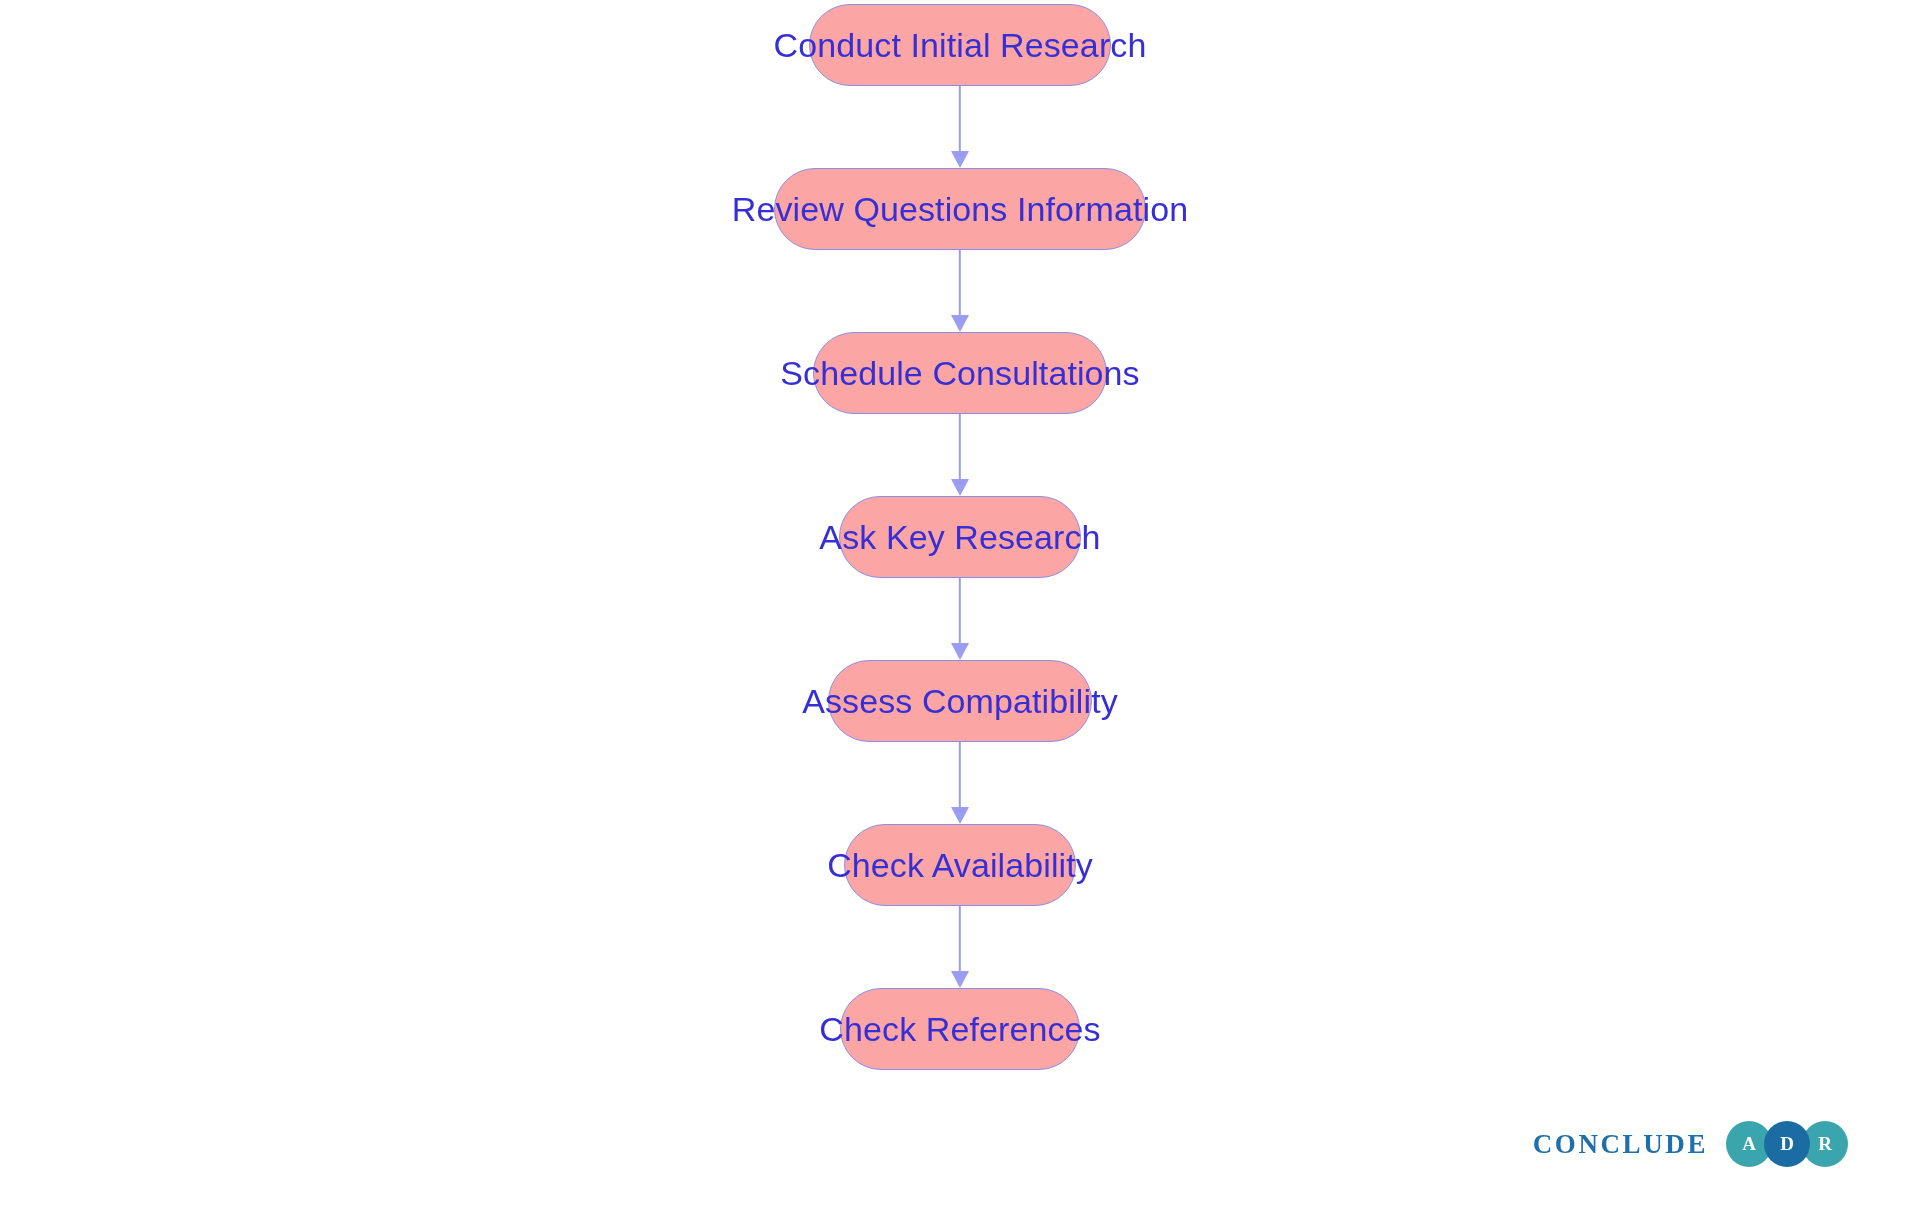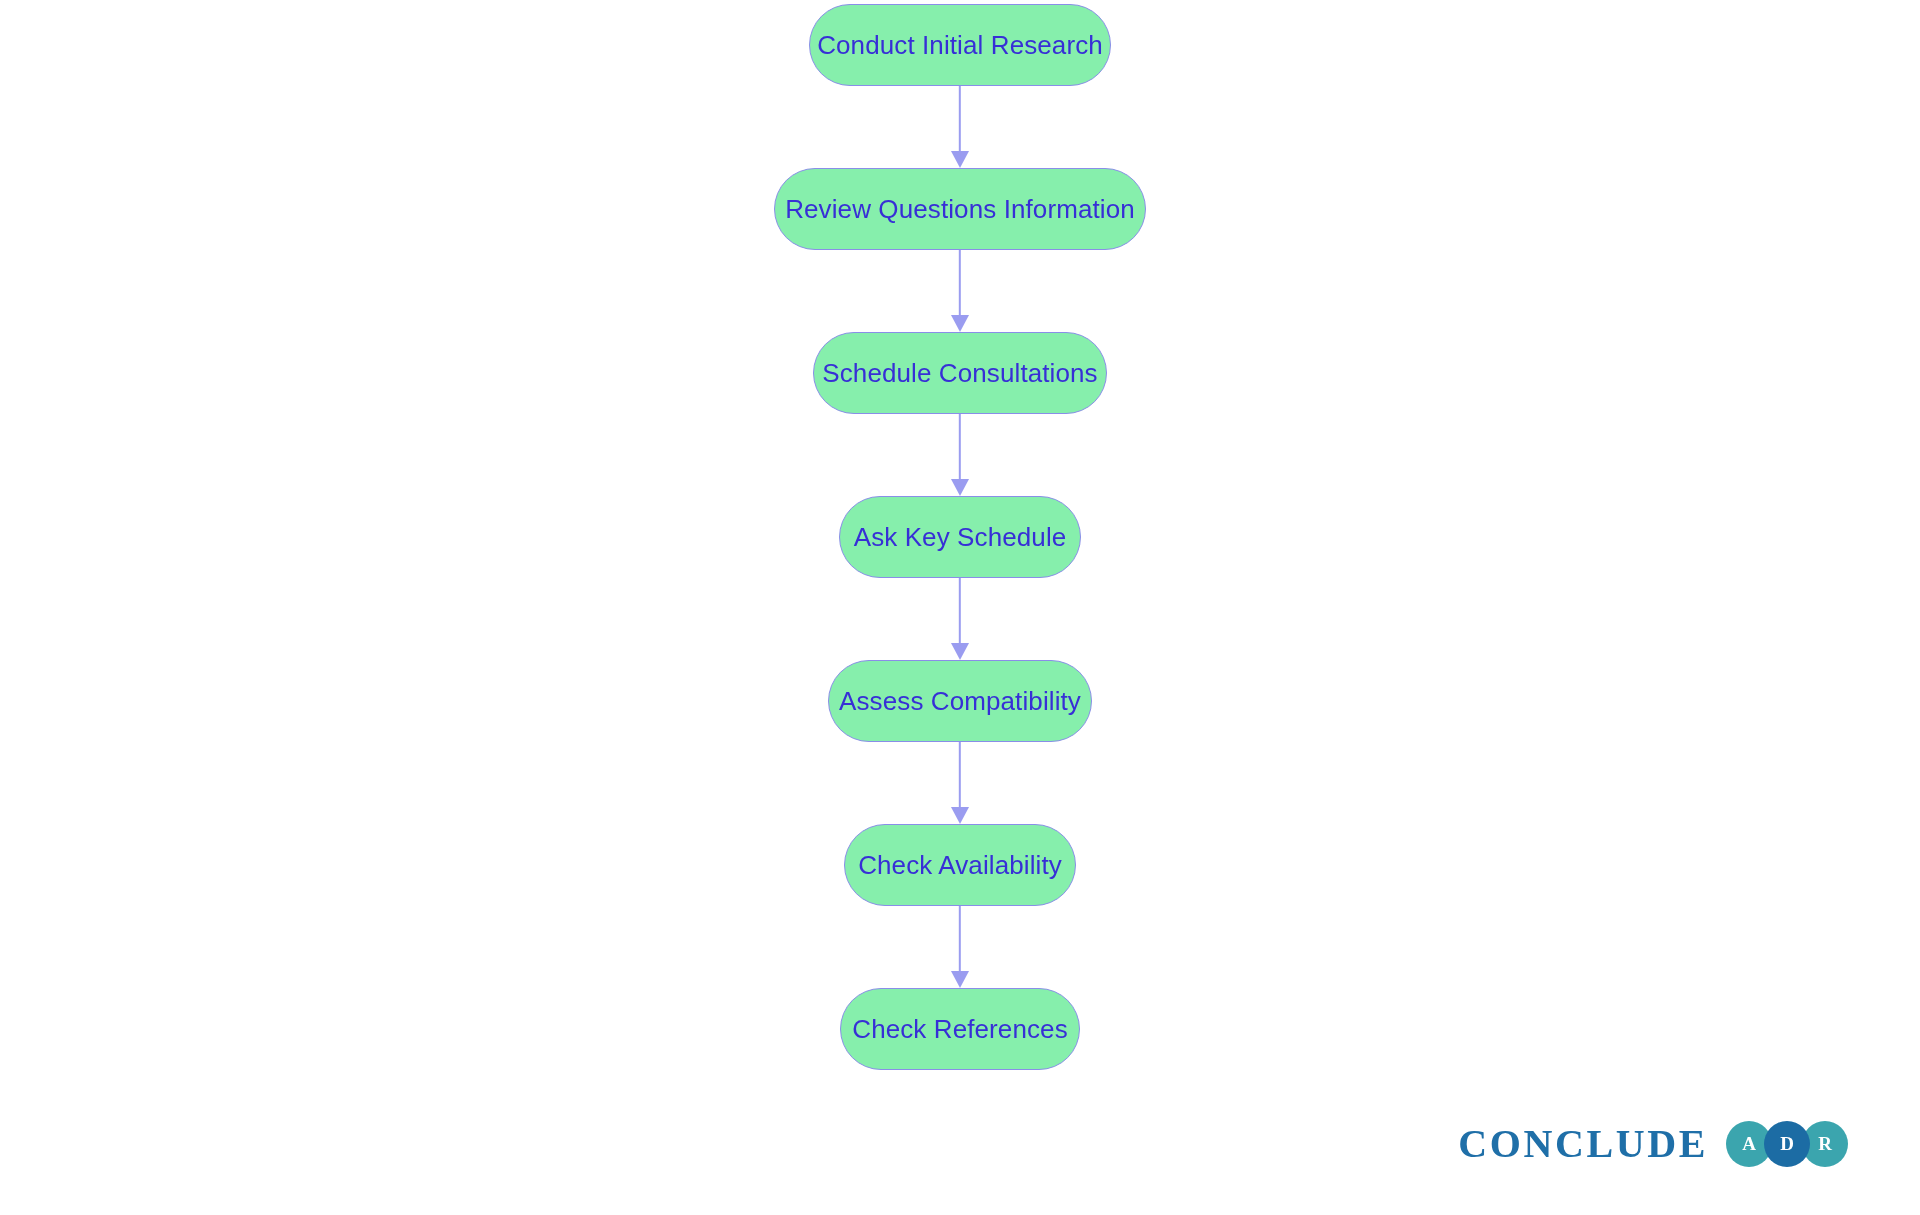--- a/index.html
+++ b/index.html
@@ -36,25 +36,25 @@
     align-items: center;
   }
 
   
   .node {
     position: relative;
     display: flex;
     align-items: center;
     justify-content: center;
     height: 82px;
-    background: #86efac;
+    background: #fca5a5;
     border: 1.6px solid #8a8ee8;
     border-radius: 41px;
     color: #372fd6;
-    font-size: 26px;
+    font-size: 34px;
     font-weight: 400;
     letter-spacing: 0.1px;
     white-space: nowrap;
     padding: 0 34px;
   }
   .node-label {
     pointer-events: none;
   }
 
   
@@ -99,21 +99,21 @@
   #brand-logo {
     position: absolute;
     right: 72px;
     bottom: 48px;
     display: flex;
     align-items: center;
     gap: 18px;
   }
   .brand-wordmark {
     font-family: "Liberation Serif", "DejaVu Serif", serif;
-    font-size: 40px;
+    font-size: 27px;
     font-weight: 700;
     letter-spacing: 2.6px;
     color: #1f6fa8;
     line-height: 1;
   }
   .brand-circles {
     position: relative;
     display: flex;
     align-items: center;
     height: 46px;
@@ -161,21 +161,21 @@
     <div class="node w-n2">
       <span class="node-label">Schedule Consultations</span>
     </div>
 
     <div class="connector">
       <span class="stem"></span>
       <span class="head"></span>
     </div>
 
     <div class="node w-n3">
-      <span class="node-label">Ask Key Schedule</span>
+      <span class="node-label">Ask Key Research</span>
     </div>
 
     <div class="connector">
       <span class="stem"></span>
       <span class="head"></span>
     </div>
 
     <div class="node w-n4">
       <span class="node-label">Assess Compatibility</span>
     </div>

